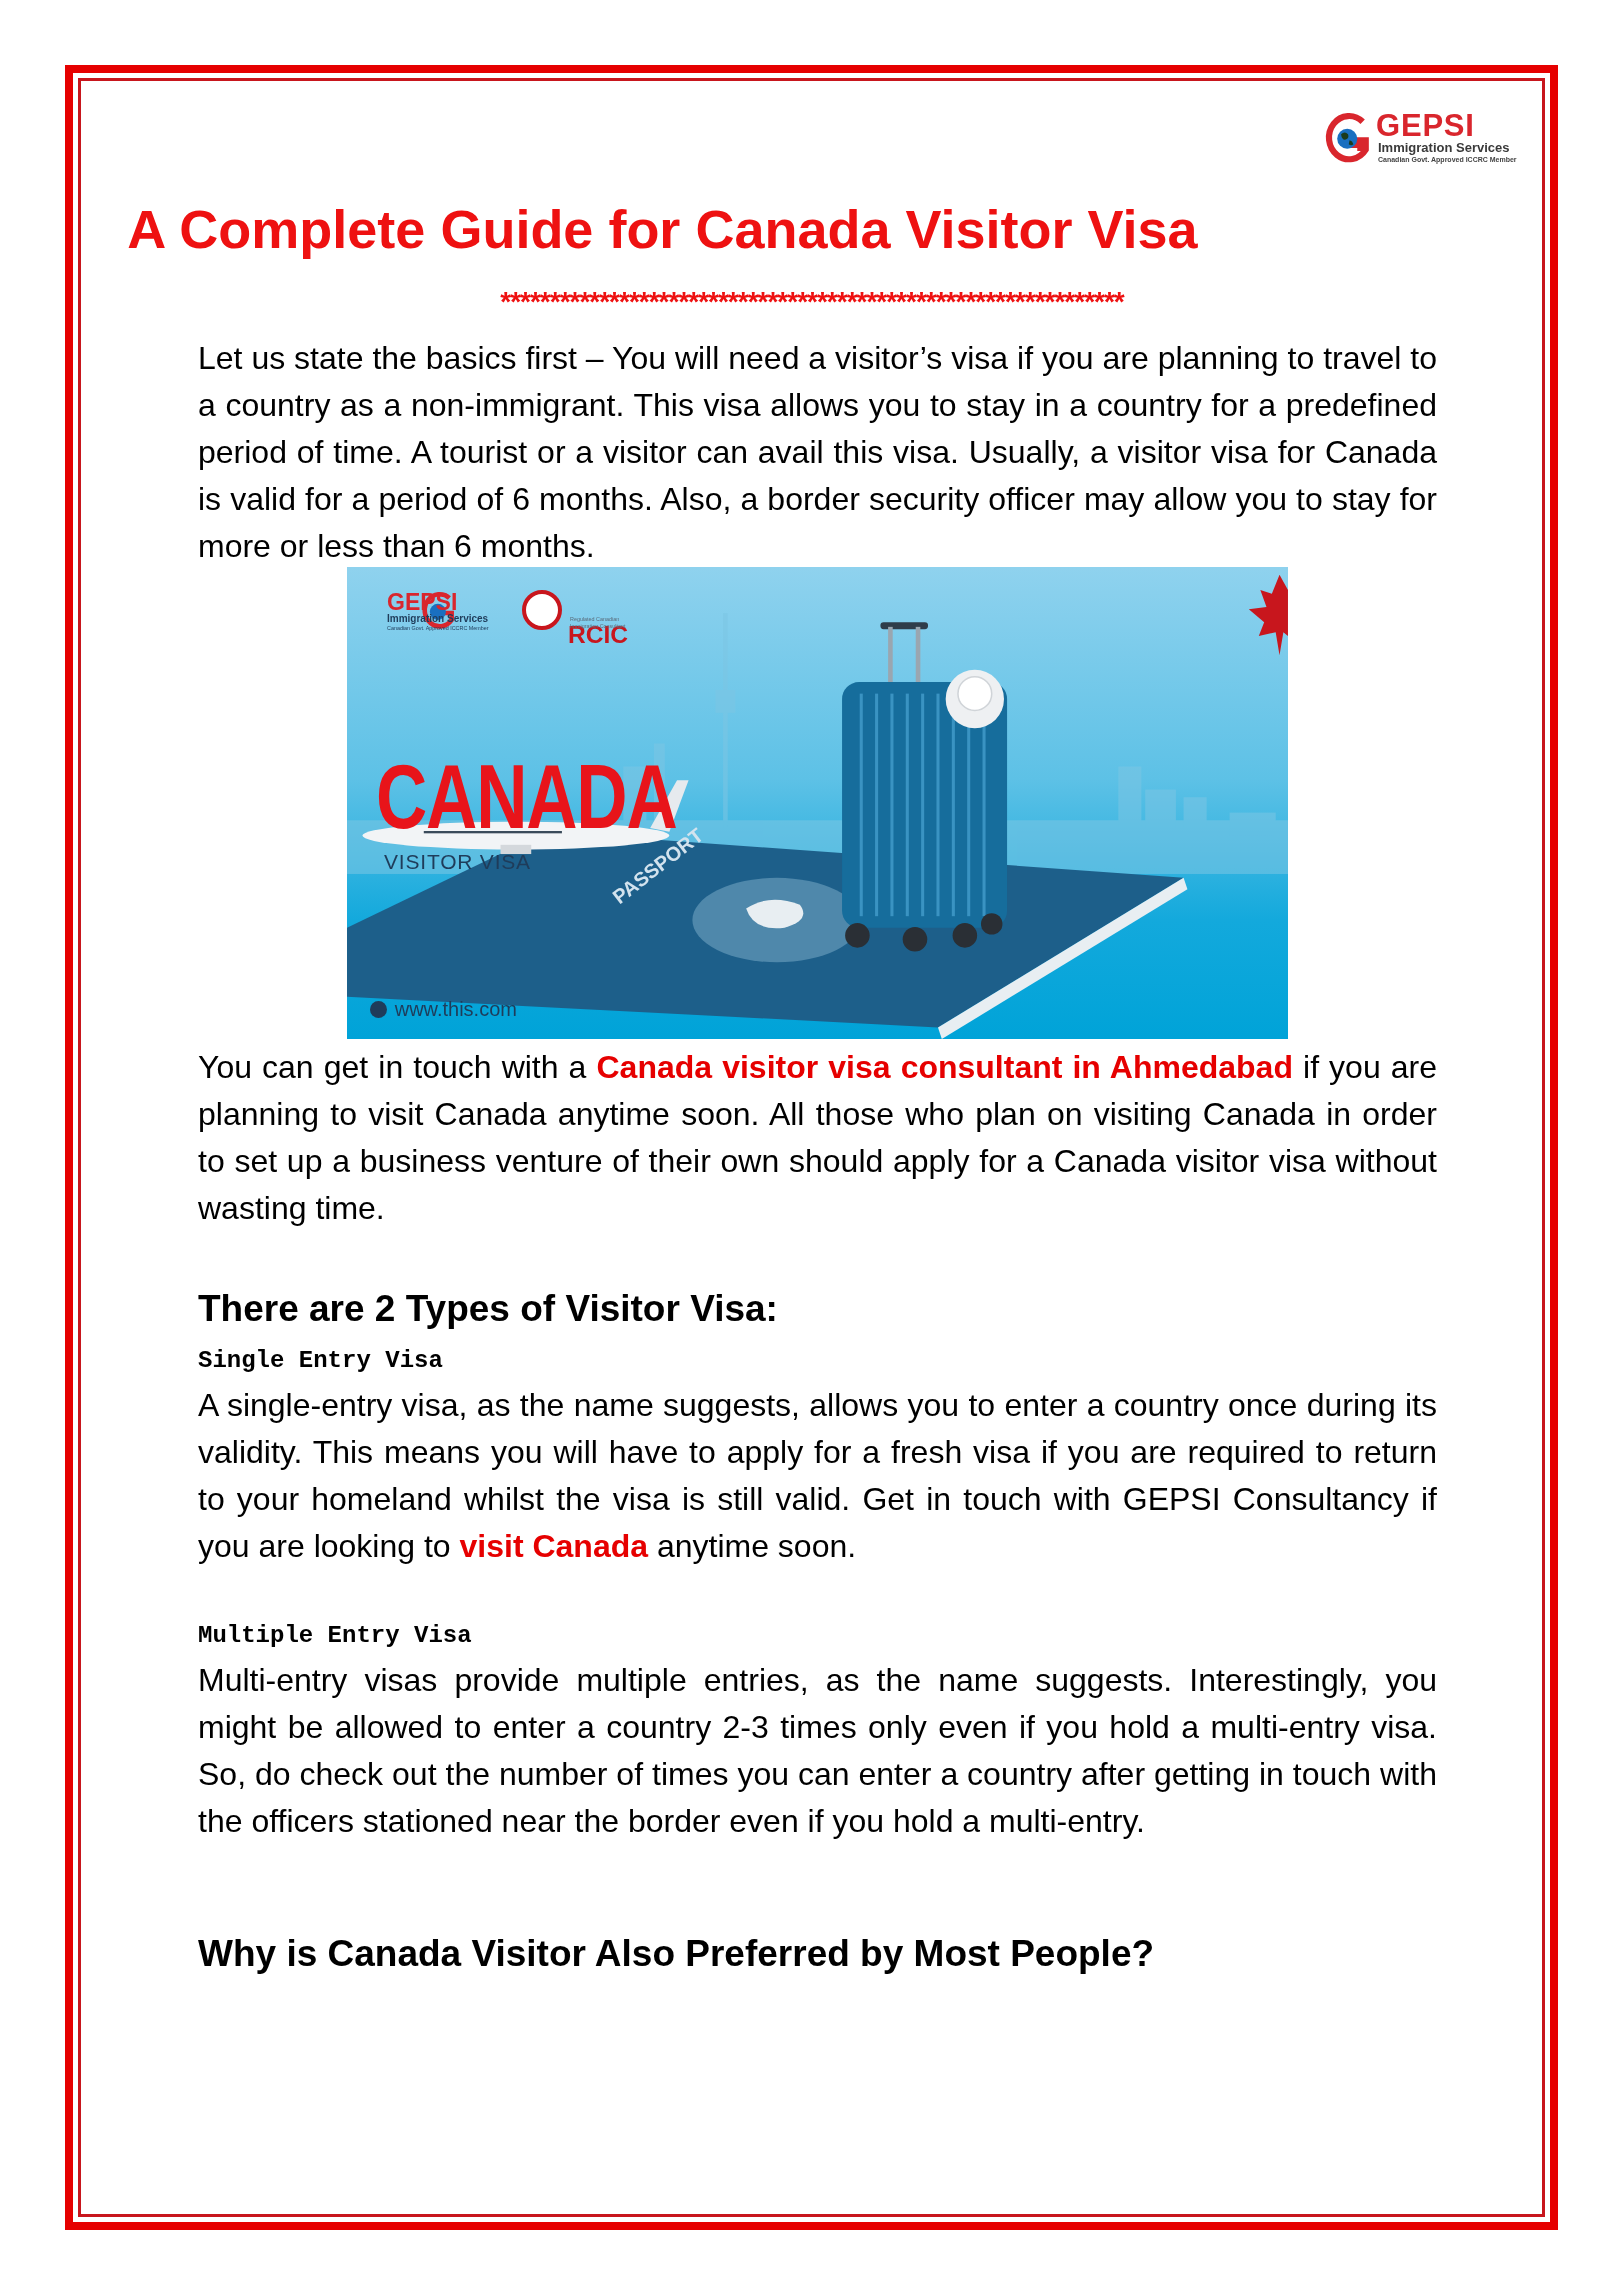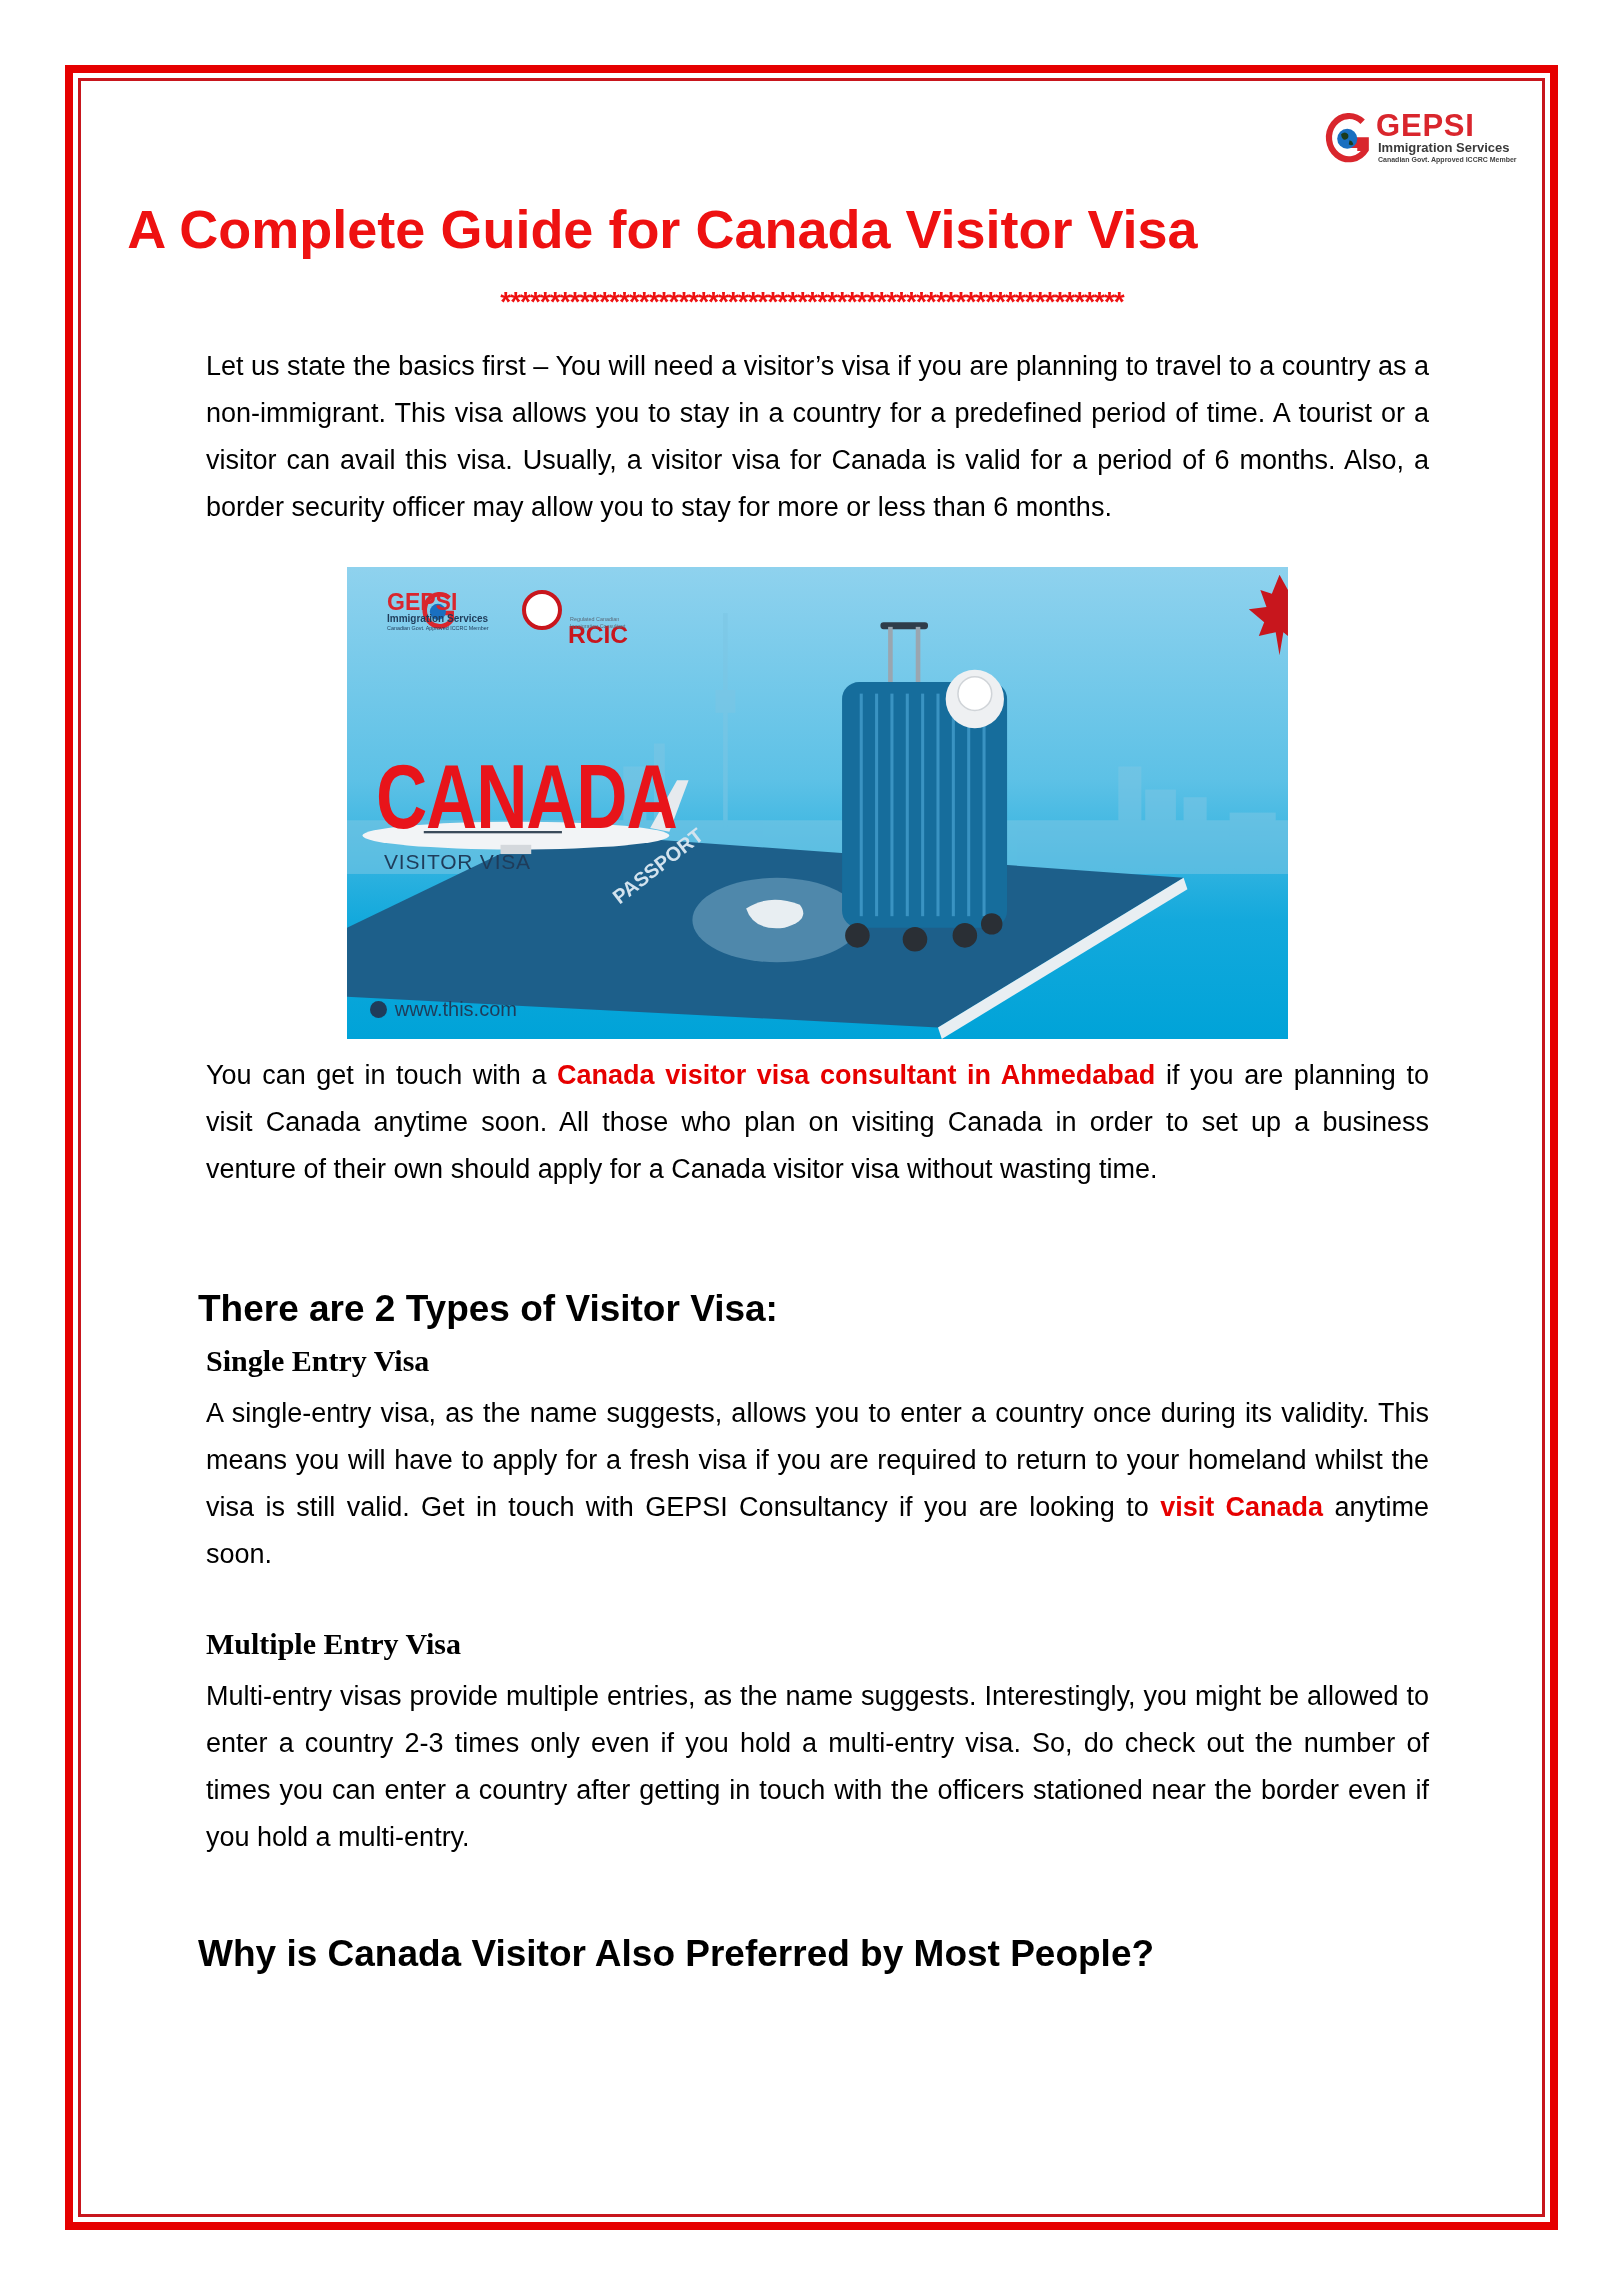--- a/index.html
+++ b/index.html
@@ -16,25 +16,25 @@
   .logo .sub1 { position:absolute; left:54px; top:29px; font-weight:bold; font-size:13px; color:#3a3a3a; white-space:nowrap;}
   .logo .sub2 { position:absolute; left:54px; top:45px; font-weight:bold; font-size:7px; color:#444; white-space:nowrap;}
 
   .title { position:absolute; left:0; width:1325px; top:198px; text-align:center;
            font-family:"Liberation Sans", sans-serif; font-weight:bold; font-size:54px; color:#ee1111; }
   .stars { position:absolute; left:0; width:1624px; top:286px; text-align:center;
            font-family:"Liberation Sans", sans-serif; font-weight:bold; font-size:28px; color:#ee1111;
            letter-spacing:-1px; line-height:31px; }
 
   .content { position:absolute; left:198px; width:1239px; }
-  .para { font-family:"Liberation Sans", sans-serif; font-size:27px; line-height:47px;
-          text-align:justify; margin:8px; }
+  .para { font-family:"Liberation Sans", sans-serif; font-size:32px; line-height:47px;
+          text-align:justify; margin:0; }
   .link { color:#e60000; font-weight:bold; text-decoration-thickness:2.3px; }
   h2.sec { font-family:"Liberation Sans", sans-serif; font-weight:bold; font-size:37px; margin:0; line-height:46px; }
-  h3.sub { font-family:Liberation Serif, serif; font-weight:bold; font-size:30px; margin:8px; line-height:42px; }
+  h3.sub { font-family:Liberation Mono, monospace; font-weight:bold; font-size:24px; margin:0; line-height:42px; }
 
   .banner { position:absolute; left:347px; top:567px; width:941px; height:472px; overflow:hidden;
             background:linear-gradient(180deg,#8fd2ee 0%, #5dc1e6 45%, #13a9dc 75%, #00a3d8 100%); }
   .banner .bl-logo { position:absolute; left:19px; top:23px; width:154px; height:46px; }
   .banner .bl-brand { position:absolute; left:40px; top:21.5px; font-weight:bold; font-size:23px; color:#d9262d; }
   .banner .bl-sub { position:absolute; left:40px; top:46px; font-weight:bold; font-size:10px; color:#1f3c5a; white-space:nowrap;}
   .banner .bl-sub2 { position:absolute; left:40px; top:58px; font-size:5.4px; color:#1f3c5a; white-space:nowrap;}
   .banner .rcic-badge { position:absolute; left:175px; top:23px; width:40px; height:40px; border-radius:50%;
             border:4.6px solid #c8161d; background:#fff; box-sizing:border-box; }
   .banner .rcic { position:absolute; left:221px; top:21.5px; font-weight:bold; font-size:24.6px; color:#c8161d;margin-top:32px; }

